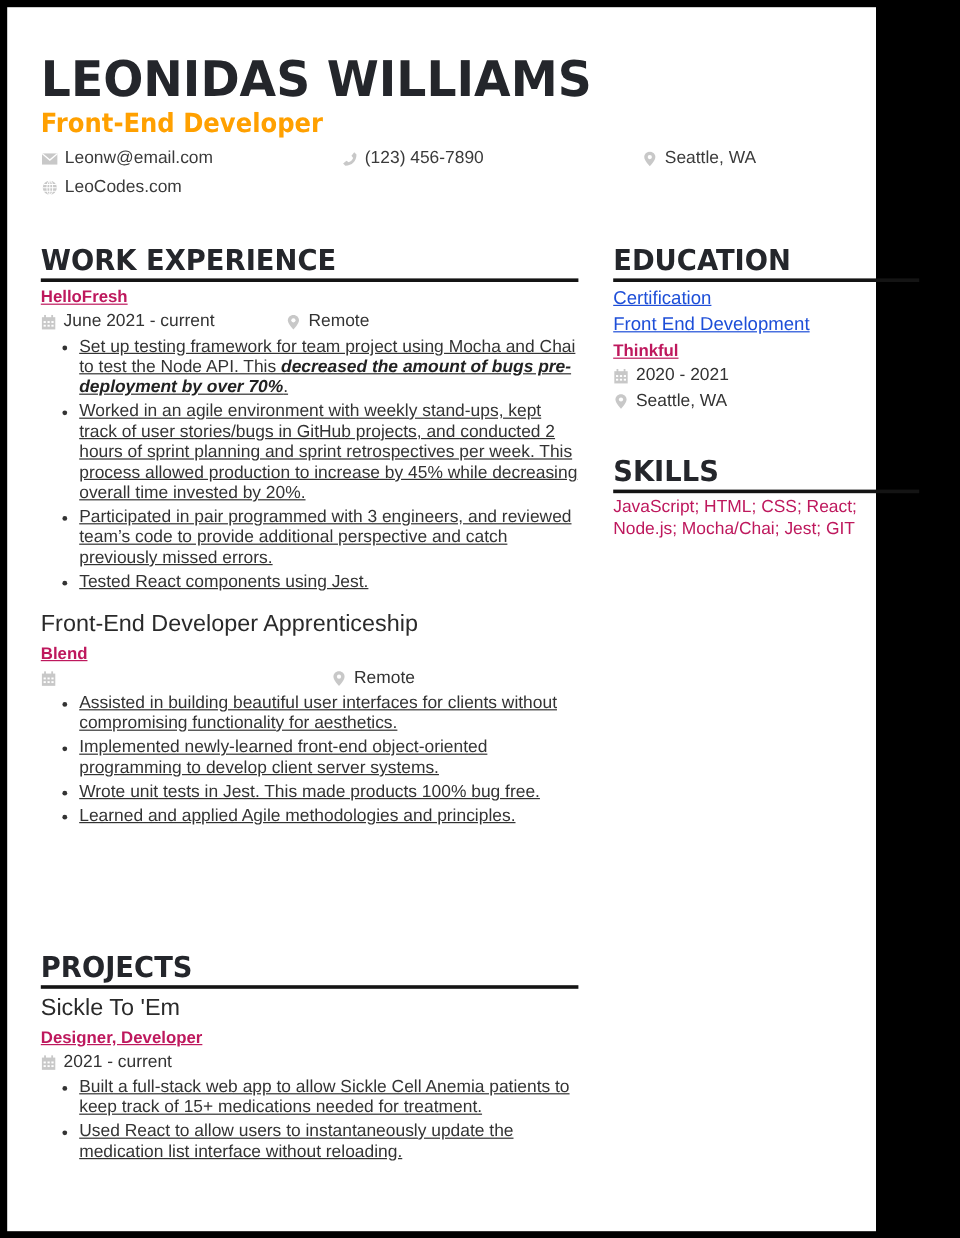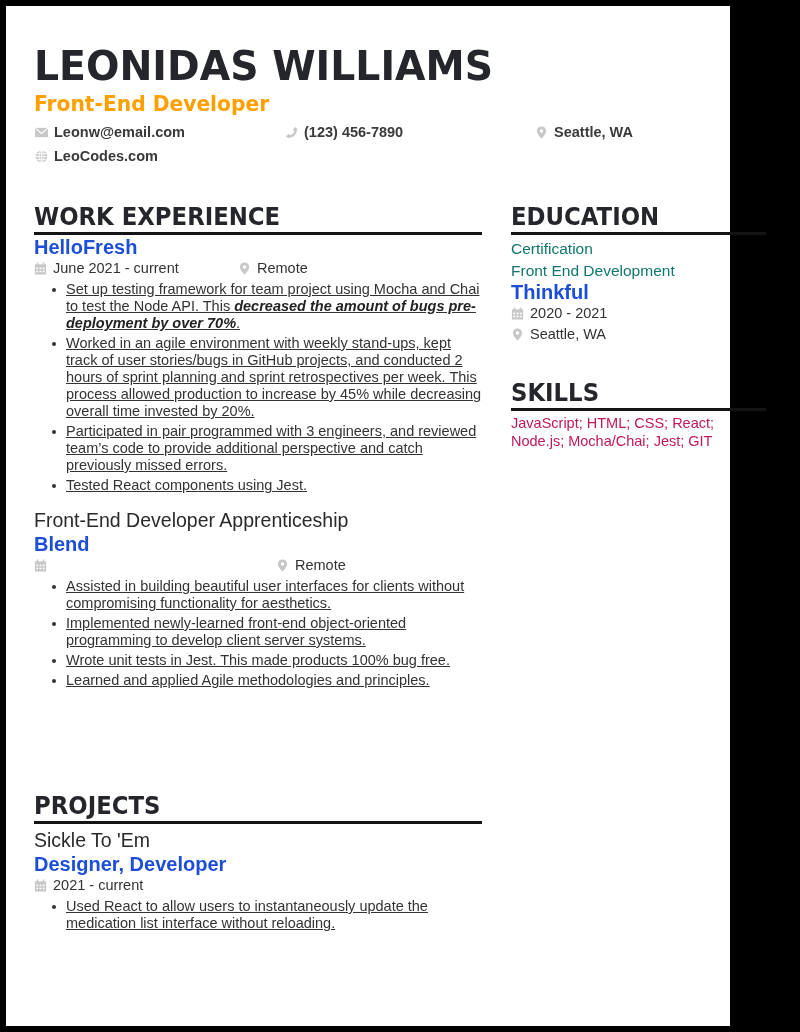--- a/index.html
+++ b/index.html
@@ -16,47 +16,47 @@
     line-height: 56px; transform: scaleX(0.96); transform-origin: left;
   }
   .role {
     position: absolute; left: 28px; top: 84px;
     font-family: "DejaVu Sans", sans-serif; font-weight: bold;
     font-size: 22px; color: #ffa000; line-height: 28px;
     transform: scaleX(0.92); transform-origin: left;
   }
   .contact {
     position: absolute; font-size: 14.5px; color: #3a3a3a; line-height: 18px;
-    display: flex; align-items: center; gap: 6px; font-weight: bold;
+    display: flex; align-items: center; gap: 6px;
   }
   .ico { display: inline-block; width: 13px; height: 13px; flex: none; }
   .ico svg { width: 13px; height: 13px; display: block; }
   .col-left { position: absolute; left: 28px; width: 448px; }
   .col-right { position: absolute; left: 505px; width: 255px; }
   .sec-title {
     font-family: "DejaVu Sans", sans-serif; font-weight: bold;
     font-size: 24px; color: #24262b; line-height: 30px;
     transform: scaleX(0.95); transform-origin: left; white-space: nowrap;
   }
   .rule { height: 3px; background: #141414; margin-top: 0px; }
   .job-title { font-size: 19.5px; color: #2a2a2a; line-height: 24px; margin-top: 4px; }
-  .org { font-size: 20px; color: #1d4ed8; font-weight: bold; line-height: 20px; margin-top: 2px; }
+  .org { font-size: 14px; color: #be185d; font-weight: bold; line-height: 20px; margin-top: 2px; text-decoration: underline; }
   .meta { display: flex; font-size: 14.5px; color: #333; line-height: 20px; margin-top: 1px; }
   .meta .item { display: flex; align-items: center; gap: 6px; }
   ul.bullets { list-style: none; margin-left: 14px; }
   ul.bullets li {
     position: relative; padding-left: 18px; font-size: 14.5px; line-height: 17px;
     color: #333; margin-top: 3px; text-decoration: underline;
   }
   ul.bullets li::before {
     content: ""; position: absolute; left: 4px; top: 7px; width: 4px; height: 4px;
     border-radius: 50%; background: #333;
   }
   .em { font-weight: bold; font-style: italic; color: #222; }
-  .plain { font-size: 15.5px; color: #0f766e; line-height: 22px; }
+  .plain { font-size: 15.5px; color: #1d4ed8; line-height: 22px; text-decoration: underline; }
 </style>
 </head>
 <body>
 
 <div class="page">
 
   <div class="name">LEONIDAS WILLIAMS</div>
   <div class="role">Front-End Developer</div>
 
   <div class="contact" style="left:29px; top:117px;">
@@ -204,20 +204,21 @@
                   <rect x="2.5" y="9.3" width="2" height="1.7"></rect>
                   <rect x="6" y="9.3" width="2" height="1.7"></rect>
                   <rect x="9.5" y="9.3" width="2" height="1.7"></rect>
                 </g>
               </svg>
           </span>
           <span>2021 - current</span>
         </span>
       </div>
       <ul class="bullets">
+        <li>Built a full-stack web app to allow Sickle Cell Anemia patients to keep track of 15+ medications needed for treatment.</li>
         <li>Used React to allow users to instantaneously update the medication list interface without reloading.</li>
       </ul>
     </div>
   </div>
 
   <div class="col-right" style="top:196px;">
     <div class="sec-title">EDUCATION</div>
     <div class="rule"></div>
     <div class="plain" style="margin-top:3px;">Certification</div>
     <div class="plain">Front End Development</div>

